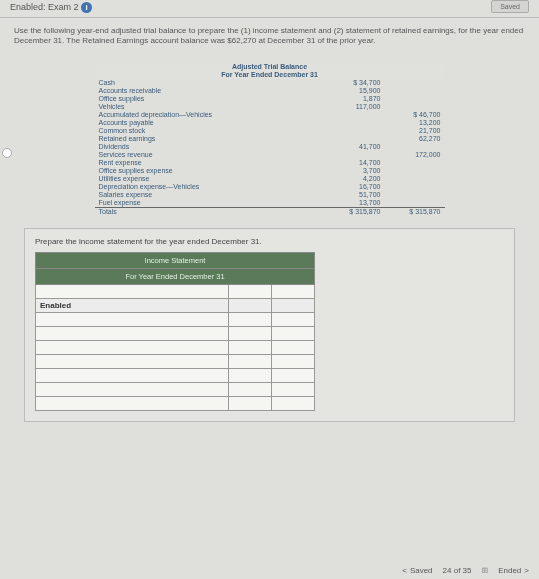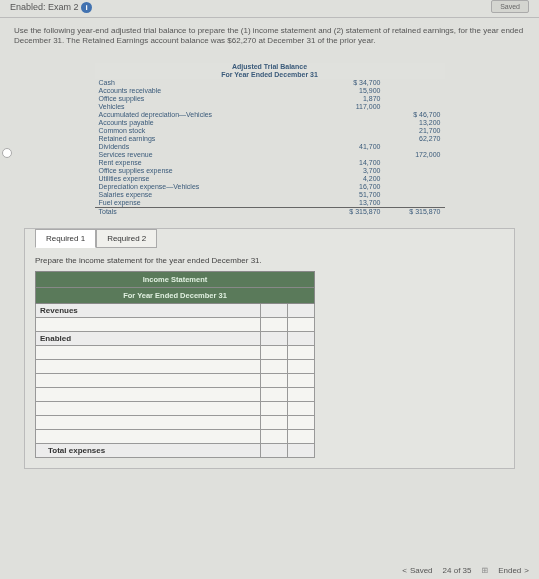--- a/index.html
+++ b/index.html
@@ -103,21 +103,21 @@
   .inner-table { 
     border-collapse: collapse; 
     width: 280px; 
     font-size: 8px;
   }
   .inner-table th { 
     background: #5a7a5a; 
     color: #e0f0e0; 
     padding: 3px 6px; 
     text-align: center; 
-    font-weight: bold;
+    font-weight: normal;
     font-size: 7.5px;
     border: 1px solid #888;
   }
   .inner-table td { 
     border: 1px solid #999; 
     height: 14px; 
     padding: 2px 4px;
     background: #f5f5f2;
   }
   .inner-table .bold-row td { font-weight: bold; background: #ececec; }
@@ -249,39 +249,30 @@
     <tbody>
         <tr class="totals">
       <td class="acct">Totals</td>
       <td class="amt">$ 315,870</td>
       <td class="amt">$ 315,870</td>
     </tr>
   </tbody>
     </table>
 
   <div class="question-box">
-    <div class="tabs">
-      <div class="tab active">Required 1</div>
-      <div class="tab">Required 2</div>
-    </div>
     <div class="prep-text">Prepare the income statement for the year ended December 31.</div>
     <div class="inner-table-wrap">
       <table class="inner-table">
         <tbody>
             <tr>
               <th colspan="3">Income Statement</th>
             </tr>
         <tr>
               <th colspan="3">For Year Ended December 31</th>
             </tr>
-        <tr class="bold-row">
-              <td>Revenues</td>
-              <td></td>
-              <td></td>
-            </tr>
         <tr>
               <td></td>
               <td></td>
               <td></td>
             </tr>
         <tr class="bold-row">
               <td>Enabled</td>
               <td></td>
               <td></td>
             </tr>
@@ -310,25 +301,20 @@
               <td></td>
               <td></td>
             </tr>
         <tr>
               <td></td>
               <td></td>
               <td></td>
             </tr>
         <tr>
               <td></td>
-              <td></td>
-              <td></td>
-            </tr>
-        <tr class="bold-row">
-              <td style="padding-left:12px">Total expenses</td>
               <td></td>
               <td></td>
             </tr>
       </tbody>
         </table>
     </div>
   </div>
 </div>
 
 <div class="footer">

